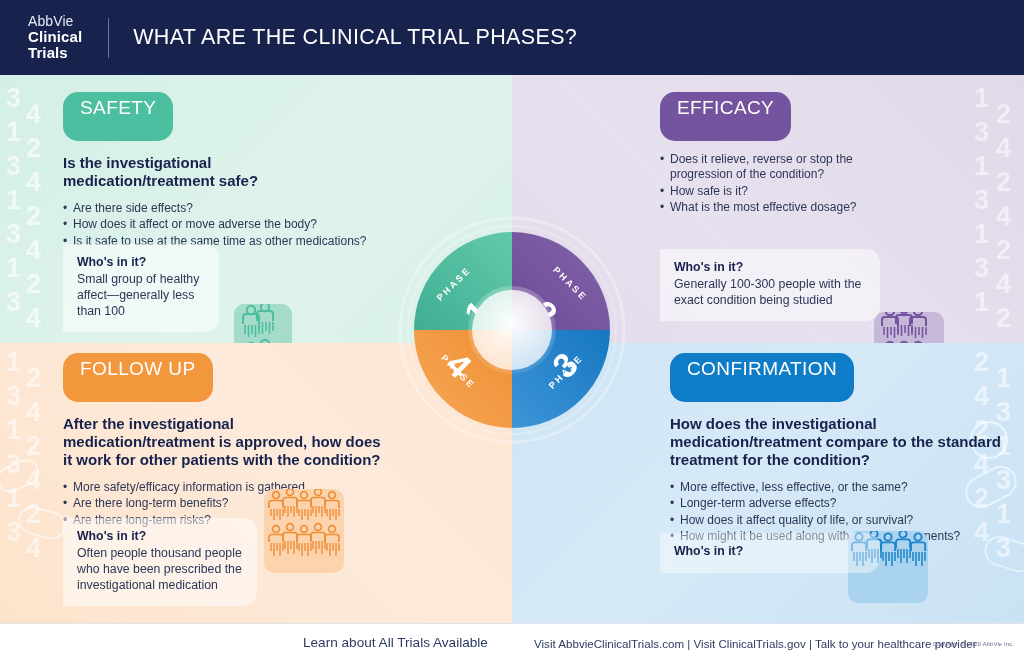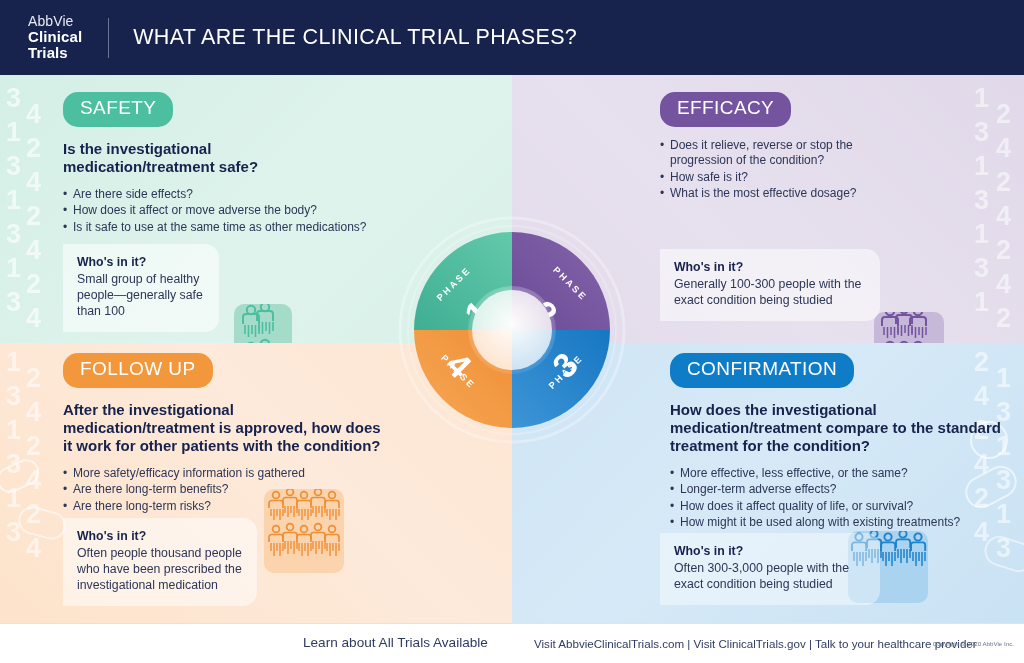--- a/index.html
+++ b/index.html
@@ -45,21 +45,21 @@
     position:absolute; font-size:27px; font-weight:bold; line-height:1;
   }
   .wm-green span { color:rgba(255,255,255,.62); }
   .wm-purple span { color:rgba(255,255,255,.52); }
   .wm-orange span { color:rgba(255,255,255,.55); }
   .wm-blue span { color:rgba(255,255,255,.55); }
 
   
   .badge {
     display:inline-block; border-radius:15px; color:#fff;
-    font-size:19px; letter-spacing:.4px; padding:5px 17px 8px 17px;
+    font-size:19px; letter-spacing:.4px; padding:5px 17px 22px 17px;
   }
   .b-safety  { background:#4cbfa0; }
   .b-efficacy{ background:#74539f; }
   .b-follow  { background:#f2973c; }
   .b-confirm { background:#0e7cc6; }
 
   .qhead { font-size:15px; font-weight:bold; color:#17224d; line-height:1.2; margin-top:13px; }
   .qlist { margin-top:11px; }
   .qlist li {
     list-style:none; font-size:12px; color:#2c3657; line-height:1.29;
@@ -170,21 +170,21 @@
           <path d="M11 58 v9 M14.5 58 v12 M18 58 v9 M21.5 58 v12 M25 58 v9" stroke-width="1.6"></path>
           <circle cx="31" cy="40" r="4.2"></circle>
             <path d="M23 54 v-7 a3 3 0 0 1 3-3 h10 a3 3 0 0 1 3 3 v7" stroke-linejoin="round"></path>
           <path d="M25 55 v9 M28.5 55 v12 M32 55 v9 M35.5 55 v12 M39 55 v9" stroke-width="1.6"></path>
         </g>
       </svg>
     </div>
     <div class="whowrap" style="left:63px; top:169px; width:156px;">
       <div class="whobox w-safety">
         <div class="who-t">Who's in it?</div>
-        <div class="who-b">Small group of healthy people—generally safe than 100</div>
+        <div class="who-b">Small group of healthy affect—generally less than 100</div>
       </div>
     </div>
   </div>
 
   <div class="quad" id="q-efficacy">
     <div class="wm wm-r wm-purple">
       <span style="left:4px;  top:10px;">1</span>
         <span style="left:26px; top:26px;">2</span>
       <span style="left:4px;  top:44px;">3</span>
         <span style="left:26px; top:60px;">4</span>
@@ -368,21 +368,20 @@
             <path d="M35 21 v9 M38 21 v14 M41 21 v9 M44 21 v14 M47 21 v9"></path>
             <path d="M50 18 v9 M53 18 v14 M56 18 v9 M59 18 v14 M62 18 v9"></path>
             <path d="M65 21 v9 M68 21 v14 M71 21 v9 M74 21 v14 M77 21 v9"></path>
           </g>
         </g>
       </svg>
     </div>
     <div class="whowrap" style="left:148px; top:190px; width:220px;">
       <div class="whobox w-confirm">
         <div class="who-t">Who's in it?</div>
-        <div class="who-b">Often 300-3,000 people with the exact condition being studied</div>
       </div>
     </div>
   </div>
 
   <div class="wheel">
     <svg width="232" height="232" viewBox="0 0 232 232">
       <defs>
         <radialGradient id="gcore" cx="50%" cy="45%" r="60%">
           <stop offset="0%" stop-color="#ffffff" stop-opacity=".85"></stop>
           <stop offset="100%" stop-color="#ffffff" stop-opacity="0"></stop>

